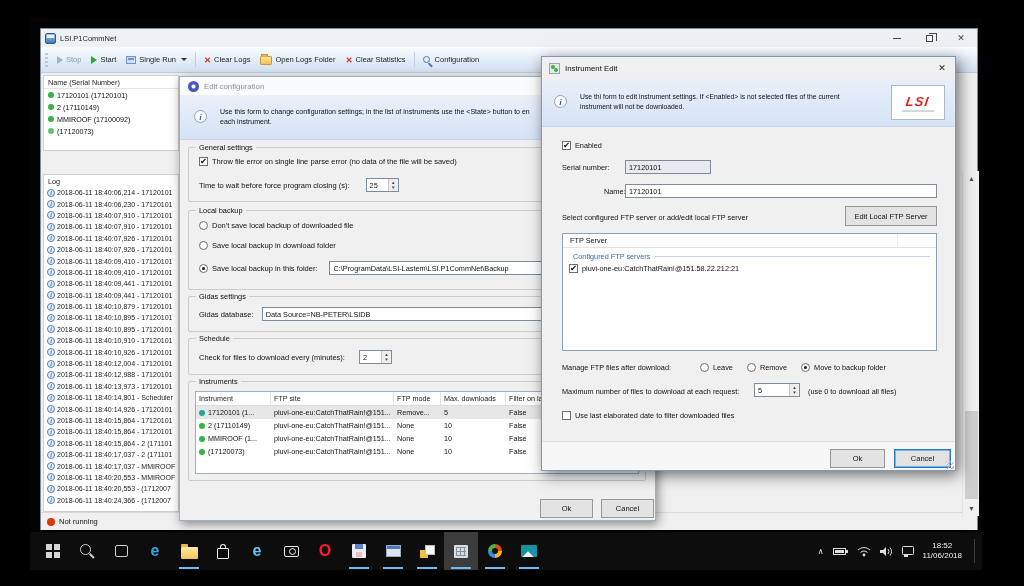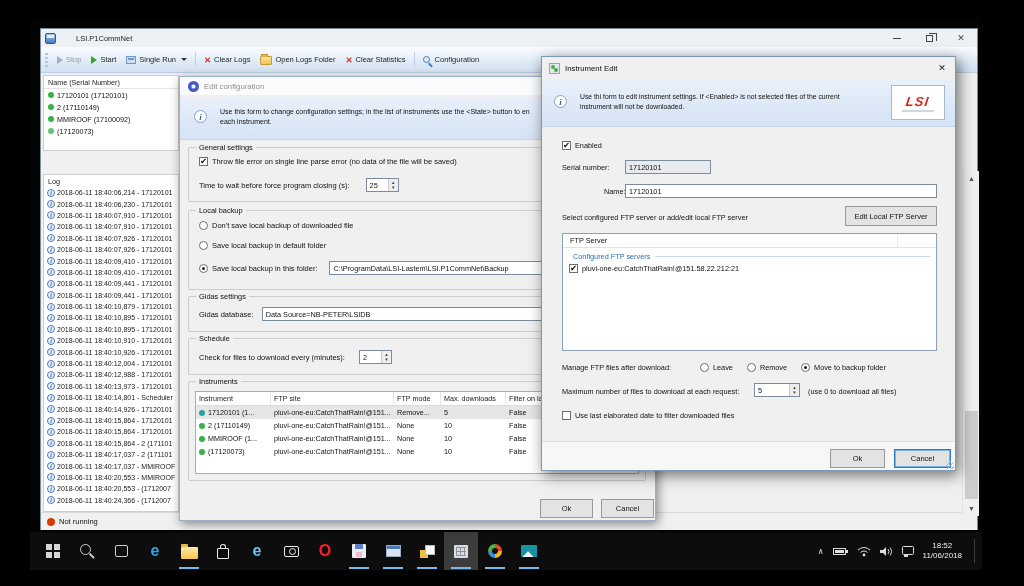--- a/index.html
+++ b/index.html
@@ -3,21 +3,21 @@
 <meta charset="utf-8">
 <style>
   html,body{margin:0;padding:0;background:#000;width:1024px;height:586px;overflow:hidden;
     font-family:"Liberation Sans",sans-serif;-webkit-font-smoothing:antialiased;}
   *{box-sizing:border-box;}
   #screen{position:absolute;left:30px;top:18px;width:952px;height:552px;background:#040404;overflow:hidden;}
 
   
   #win{position:absolute;left:10px;top:10px;width:938px;height:502px;background:#f0f0f0;
        border:1px solid #7e8e9a;box-shadow:0 0 14px rgba(0,0,0,.6);font-size:7.5px;color:#111;}
-  #titlebar{position:absolute;left:0;top:0;right:0;height:18px;background:#eef1f4;display:flex;align-items:center;padding-left:4px;gap:20px;}
+  #titlebar{position:absolute;left:0;top:0;right:0;height:18px;background:#eef1f4;display:flex;align-items:center;padding-left:4px;gap:4px;}
   .app-ico{width:11px;height:11px;background:linear-gradient(#9cc4ec,#4878b8);border:1px solid #2f5a8c;border-radius:2px;position:relative;}
   .app-ico::after{content:"";position:absolute;left:1px;top:1px;right:1px;height:3px;background:#e8f2fc;}
   #titlebar .t{font-size:7.5px;color:#222;}
   #wctl{position:absolute;right:0;top:0;display:flex;}
   .wc{width:32px;height:18px;display:flex;align-items:center;justify-content:center;color:#444;}
   .wc-min i{display:block;width:8px;height:1px;background:#444;}
   .wc-max i{display:block;width:7px;height:7px;border:1px solid #444;position:relative;}
   .wc-max i::before{content:"";position:absolute;top:-3px;left:2px;width:7px;height:7px;border:1px solid #444;border-left:none;border-bottom:none;}
   .wc-close{font-size:9px;}
 
@@ -404,21 +404,21 @@
       </div>
 
       <div class="grp" style="top:133px;height:80px;padding-left:47px;">
         <span class="leg">Local backup</span>
         <div class="row" style="left:10px;top:10px;">
           <span class="rd"></span>
           <span>Don't save local backup of downloaded file</span>
         </div>
         <div class="row" style="left:10px;top:30px;">
           <span class="rd"></span>
-          <span>Save local backup in default folder</span>
+          <span>Save local backup in download folder</span>
         </div>
         <div class="row" style="left:10px;top:50px;right:6px;">
           <span class="rd on"></span>
           <span>Save local backup in this folder:</span>
           <span class="inp" style="flex:1;margin-left:8px;">C:\ProgramData\LSI-Lastem\LSI.P1CommNet\Backup</span>
         </div>
       </div>
 
       <div class="grp" style="top:219px;height:36px;">
         <span class="leg">Gidas settings</span>

